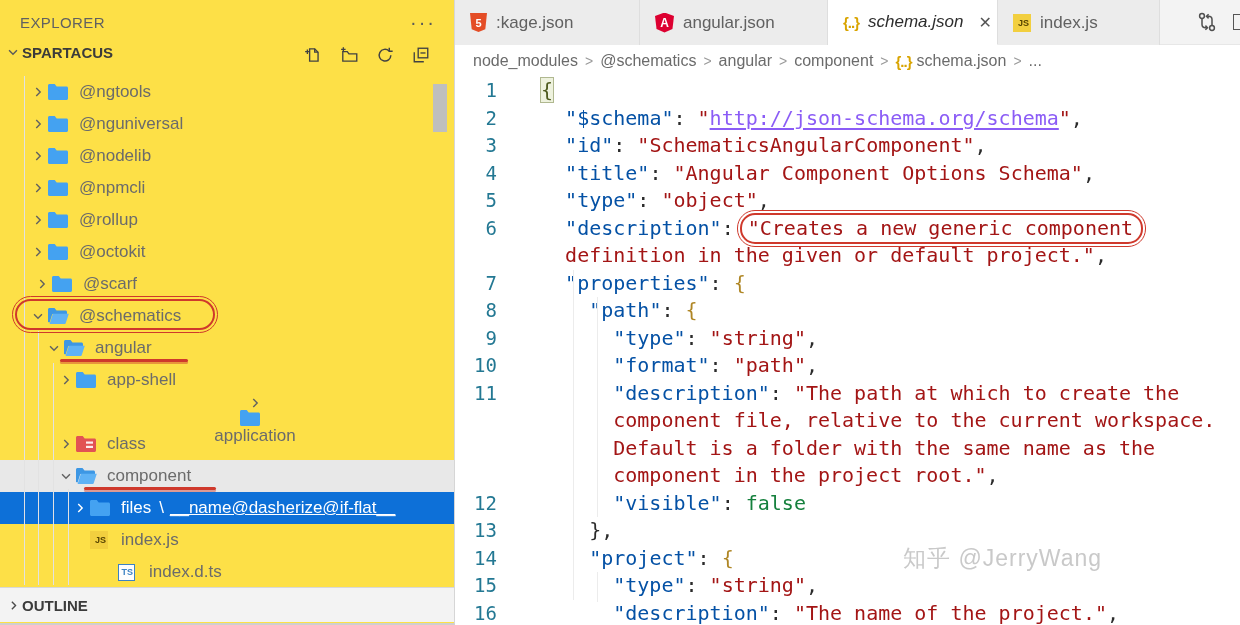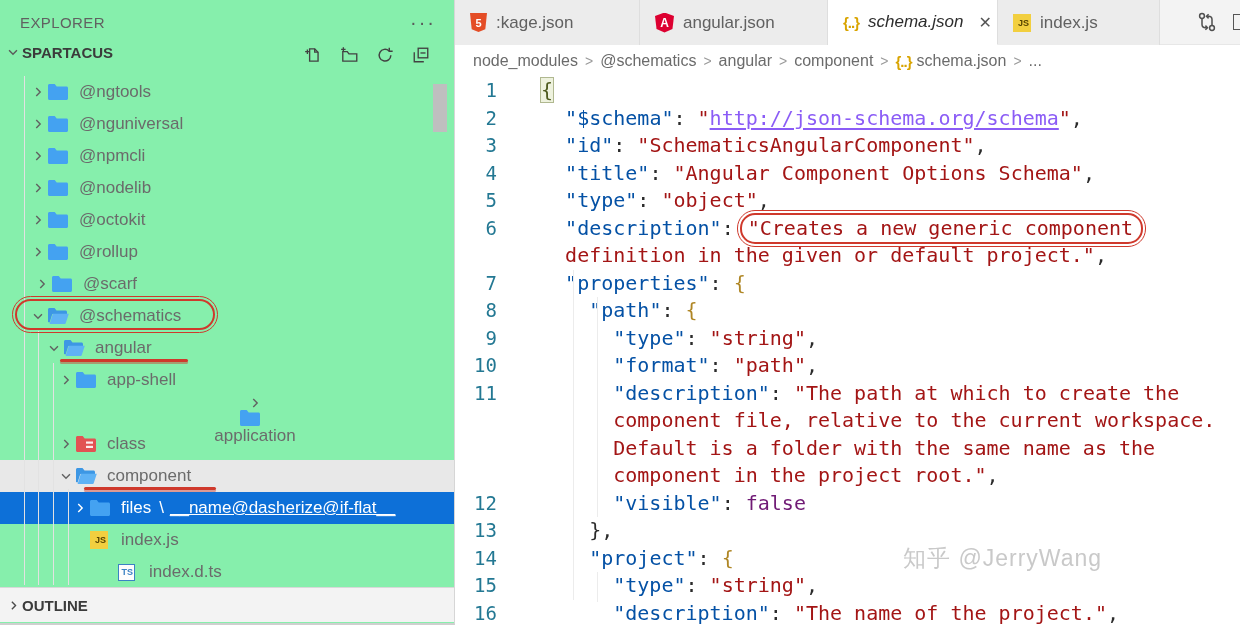--- a/index.html
+++ b/index.html
@@ -1,21 +1,21 @@
 <!DOCTYPE html>
 <html><head>
 <meta charset="utf-8">
 <style>
   * { margin:0; padding:0; box-sizing:border-box; }
   html,body { width:1240px; height:625px; overflow:hidden; background:#fff;
               font-family:"Liberation Sans", sans-serif; }
   .app { position:relative; width:1240px; height:625px; display:flex; }
 
   
-  .sidebar { position:relative; width:455px; height:625px; background:#86efac;
+  .sidebar { position:relative; width:455px; height:625px; background:#fde047;
              border-right:1px solid #d6d6d6; flex:none; overflow:hidden;
              border-bottom:2px solid #cfcfcf; }
   .explorer-header { height:44px; display:flex; align-items:center;
                      padding:0 18px 0 20px; color:#616161; font-size:15px; letter-spacing:.4px; }
   .explorer-header .spacer { flex:1; }
   .more-dots { font-size:20px; color:#5a5a5a; letter-spacing:2px; cursor:pointer; line-height:10px; }
   .section-header { height:32px; display:flex; align-items:flex-start; padding:0 8px 0 4px;
                     color:#3b3b3b; font-size:15px; font-weight:bold; }
   .section-header .chev { width:18px; height:16px; display:flex; align-items:center; justify-content:center; }
   .section-header .spacer { flex:1; }
@@ -77,21 +77,21 @@
   .breadcrumb .bsep { color:#9a9a9a; font-size:14px; }
   .breadcrumb .bitem { cursor:pointer; display:flex; align-items:center; gap:5px; }
 
   .code { position:relative; font-family:"DejaVu Sans Mono", monospace; font-size:20px; }
   .crow { height:27.5px; line-height:27.5px; white-space:pre; }
   .gut { display:inline-block; width:50px; padding-right:8px; text-align:right;
          color:#237893; font-size:19px; }
   .ctext { display:inline-block; margin-left:36px; }
   .k { color:#0451a5; } .s { color:#a31515; } .p { color:#2b2b2b; }
   .u { color:#8b5cf6; text-decoration:underline; text-underline-offset:3px; }
-  .w { color:#701a75; } .g { color:#af8625; }
+  .w { color:#15803d; } .g { color:#af8625; }
   .h { background:#eef2de; box-shadow:0 0 0 1px #b0b890; color:#4d5a1e; }
   .a { border:2px solid #cf392c; border-radius:15px; outline:1.5px solid #cf392c;
        outline-offset:2px; padding:1px 8px 2px 6px; margin:-3px -8px -3px -6px; }
   .eguide { position:absolute; width:1px; background:#ececec; pointer-events:none; }
   .watermark { position:absolute; left:448px; top:543px; font-size:23px; color:#c9c9c9;
                letter-spacing:1px; pointer-events:none; white-space:nowrap; }
 </style>
 </head>
 <body>
 
@@ -192,72 +192,72 @@
               </svg>
             </span>
           </span>
           <span class="fico">
             <span style="display: flex; align-items: center;">
               <svg width="20" height="16" viewBox="0 0 20 16">
                 <path fill="#44a2f1" d="M0 1.5C0 .7.7 0 1.5 0h5.2l2 2.5h9.8c.8 0 1.5.7 1.5 1.5v10.5c0 .8-.7 1.5-1.5 1.5h-17C.7 16 0 15.3 0 14.5z"></path>
               </svg>
             </span>
           </span>
+          <span class="lbl">@nodelib</span>
+        </div>
+        <div class="trow" style="padding-left: 28px;">
+          <span class="chevbox" style="color: rgb(97, 97, 97);">
+            <span style="display: flex; align-items: center;">
+              <svg width="14" height="14" viewBox="0 0 16 16">
+                <path d="M6 3.5 10.5 8 6 12.5" stroke="currentColor" stroke-width="1.6" fill="none"></path>
+              </svg>
+            </span>
+          </span>
+          <span class="fico">
+            <span style="display: flex; align-items: center;">
+              <svg width="20" height="16" viewBox="0 0 20 16">
+                <path fill="#44a2f1" d="M0 1.5C0 .7.7 0 1.5 0h5.2l2 2.5h9.8c.8 0 1.5.7 1.5 1.5v10.5c0 .8-.7 1.5-1.5 1.5h-17C.7 16 0 15.3 0 14.5z"></path>
+              </svg>
+            </span>
+          </span>
           <span class="lbl">@npmcli</span>
         </div>
         <div class="trow" style="padding-left: 28px;">
           <span class="chevbox" style="color: rgb(97, 97, 97);">
             <span style="display: flex; align-items: center;">
               <svg width="14" height="14" viewBox="0 0 16 16">
                 <path d="M6 3.5 10.5 8 6 12.5" stroke="currentColor" stroke-width="1.6" fill="none"></path>
               </svg>
             </span>
           </span>
           <span class="fico">
             <span style="display: flex; align-items: center;">
               <svg width="20" height="16" viewBox="0 0 20 16">
                 <path fill="#44a2f1" d="M0 1.5C0 .7.7 0 1.5 0h5.2l2 2.5h9.8c.8 0 1.5.7 1.5 1.5v10.5c0 .8-.7 1.5-1.5 1.5h-17C.7 16 0 15.3 0 14.5z"></path>
               </svg>
             </span>
           </span>
-          <span class="lbl">@nodelib</span>
+          <span class="lbl">@rollup</span>
         </div>
         <div class="trow" style="padding-left: 28px;">
           <span class="chevbox" style="color: rgb(97, 97, 97);">
             <span style="display: flex; align-items: center;">
               <svg width="14" height="14" viewBox="0 0 16 16">
                 <path d="M6 3.5 10.5 8 6 12.5" stroke="currentColor" stroke-width="1.6" fill="none"></path>
               </svg>
             </span>
           </span>
           <span class="fico">
             <span style="display: flex; align-items: center;">
               <svg width="20" height="16" viewBox="0 0 20 16">
                 <path fill="#44a2f1" d="M0 1.5C0 .7.7 0 1.5 0h5.2l2 2.5h9.8c.8 0 1.5.7 1.5 1.5v10.5c0 .8-.7 1.5-1.5 1.5h-17C.7 16 0 15.3 0 14.5z"></path>
               </svg>
             </span>
           </span>
           <span class="lbl">@octokit</span>
-        </div>
-        <div class="trow" style="padding-left: 28px;">
-          <span class="chevbox" style="color: rgb(97, 97, 97);">
-            <span style="display: flex; align-items: center;">
-              <svg width="14" height="14" viewBox="0 0 16 16">
-                <path d="M6 3.5 10.5 8 6 12.5" stroke="currentColor" stroke-width="1.6" fill="none"></path>
-              </svg>
-            </span>
-          </span>
-          <span class="fico">
-            <span style="display: flex; align-items: center;">
-              <svg width="20" height="16" viewBox="0 0 20 16">
-                <path fill="#44a2f1" d="M0 1.5C0 .7.7 0 1.5 0h5.2l2 2.5h9.8c.8 0 1.5.7 1.5 1.5v10.5c0 .8-.7 1.5-1.5 1.5h-17C.7 16 0 15.3 0 14.5z"></path>
-              </svg>
-            </span>
-          </span>
-          <span class="lbl">@rollup</span>
         </div>
         <div class="trow" style="padding-left: 32px;">
           <span class="chevbox" style="color: rgb(97, 97, 97);">
             <span style="display: flex; align-items: center;">
               <svg width="14" height="14" viewBox="0 0 16 16">
                 <path d="M6 3.5 10.5 8 6 12.5" stroke="currentColor" stroke-width="1.6" fill="none"></path>
               </svg>
             </span>
           </span>
           <span class="fico">

